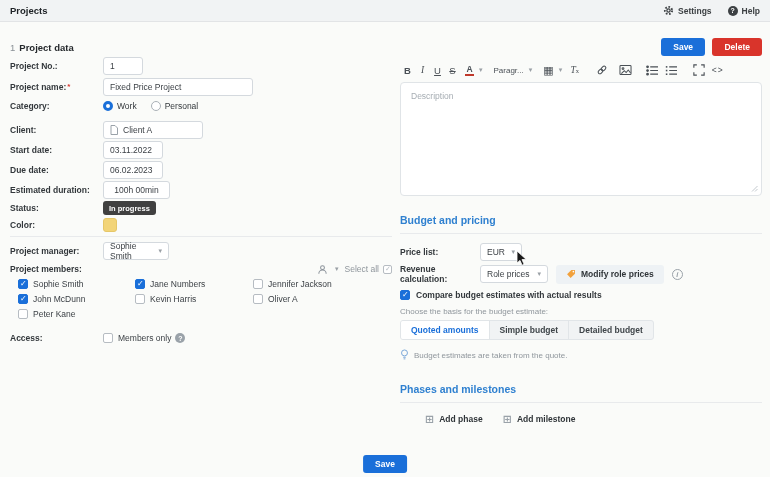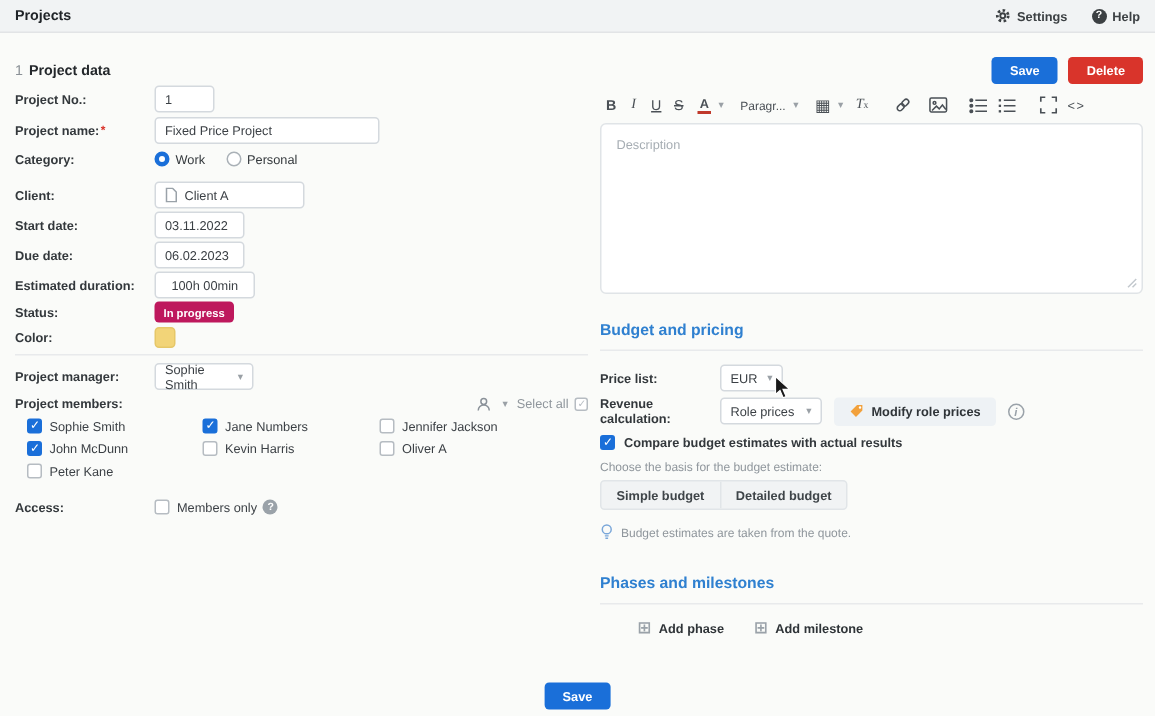--- a/index.html
+++ b/index.html
@@ -30,21 +30,21 @@
   .form-left{position:absolute;left:10px;top:57px;width:382px;}
   .frow{display:flex;align-items:center;margin-bottom:3px;min-height:14px;}
   .flabel{width:93px;flex:none;font-weight:bold;font-size:8.5px;color:#33383c;}
   .req{color:#d9342b;font-size:8px;vertical-align:top;margin-left:1px;}
   .input{background:#fff;border:1px solid #d4d9de;border-radius:3px;height:18px;display:flex;align-items:center;
     padding:0 6px;font-size:8.5px;color:#3a3f44;}
   .radio-group{display:flex;align-items:center;gap:14px;}
   .radio{display:flex;align-items:center;gap:4px;cursor:pointer;}
   .radio-dot{width:10px;height:10px;border-radius:50%;border:1px solid #aab1b7;background:#fff;position:relative;}
   .radio-dot.on{border-color:#1a6fd9;border-width:3px;}
-  .badge{display:inline-block;background:#be185d;color:#fff;font-size:7.5px;font-weight:bold;
+  .badge{display:inline-block;background:#404040;color:#fff;font-size:7.5px;font-weight:bold;
     padding:2.5px 6px;border-radius:3px;}
   .swatch{width:14px;height:14px;border-radius:3px;background:#f2d478;border:1px solid #e6c768;cursor:pointer;}
   .select{background:#fff;border:1px solid #d4d9de;border-radius:3px;height:18px;display:flex;align-items:center;
     justify-content:space-between;padding:0 6px;font-size:8.5px;color:#3a3f44;cursor:pointer;}
   .caret{color:#9aa0a6;font-size:7px;margin-left:5px;}
   .divider{border-top:1px solid #e8eaec;margin:4px 0 5px 0;}
   .cb{width:10px;height:10px;flex:none;border:1px solid #b6bcc2;border-radius:2px;background:#fff;position:relative;cursor:pointer;}
   .cb.checked{background:#1a6fd9;border-color:#1a6fd9;}
   .cb.checked::after{content:"✓";position:absolute;left:1px;top:-1px;color:#fff;font-size:8px;font-weight:bold;}
   .cb.faint{width:9px;height:9px;}
@@ -391,20 +391,21 @@
   </div>
 
   <label class="check-row">
     <span class="cb checked"></span>
     <span>Compare budget estimates with actual results</span>
   </label>
 
   <div class="caption">Choose the basis for the budget estimate:</div>
 
   <div class="segmented">
+    <span class="segment active">Quoted amounts</span>
     <span class="segment">Simple budget</span>
     <span class="segment">Detailed budget</span>
   </div>
 
   <div class="hint">
     <span>
       <svg width="9" height="12" viewBox="0 0 10 13" fill="none" stroke="#7aa7d9" stroke-width="1.1">
           <circle cx="5" cy="4.2" r="3.3"></circle>
           <path d="M3.6 9 h2.8 M4 10.8 h2"></path>
         </svg>

